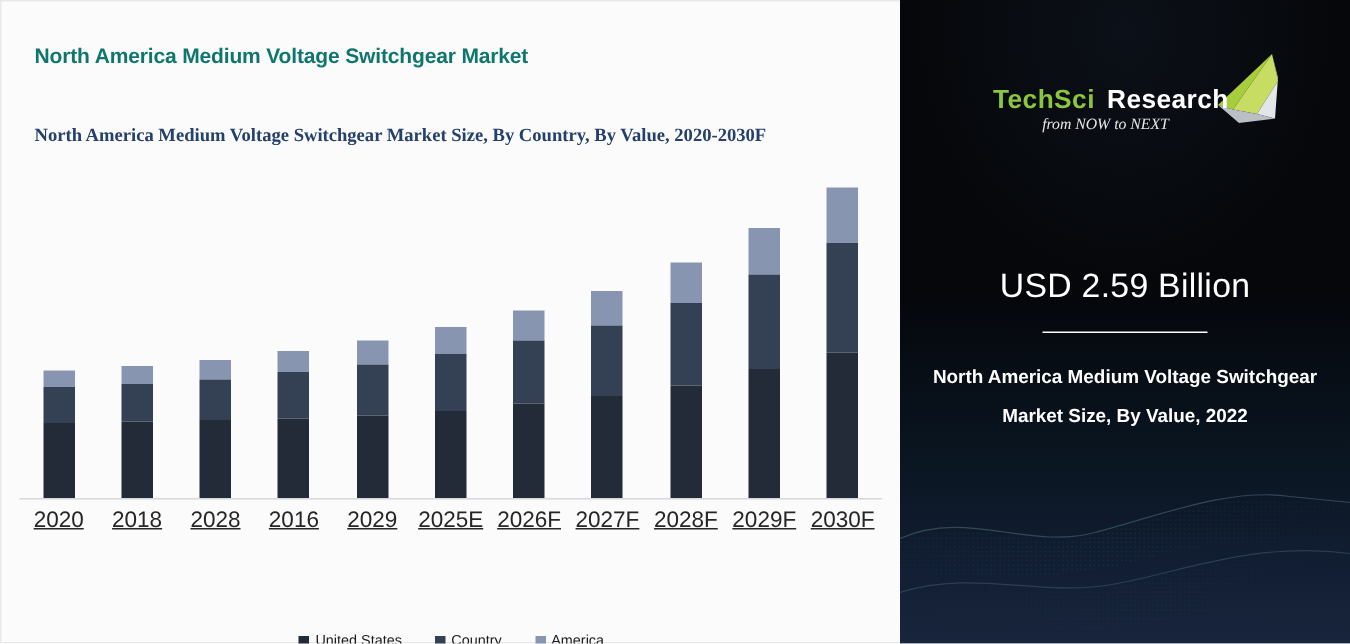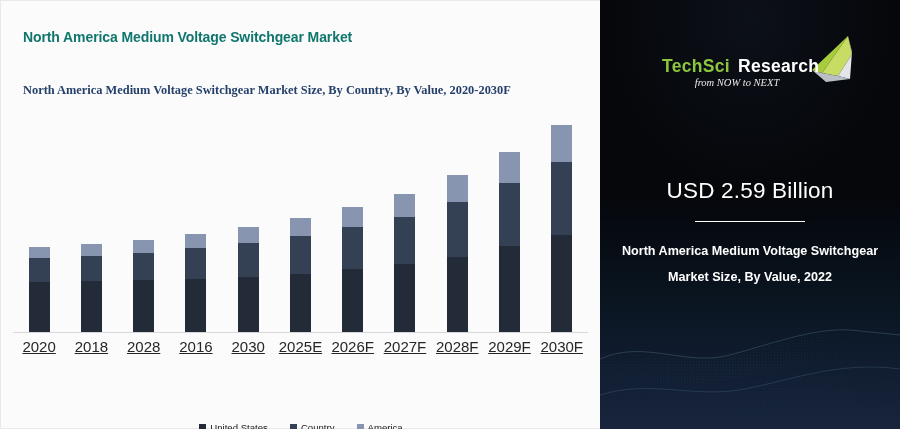--- a/index.html
+++ b/index.html
@@ -228,21 +228,21 @@
           <div class="seg" title="Canada 2030F: 2.27" style="height: 72.5712px; background: rgb(52, 65, 85);"></div>
           <div class="seg" title="United States 2030F: 3.05" style="height: 97.5076px; background: rgb(36, 43, 56);"></div>
         </div>
       </div>
     <div class="axis-line"></div>
     <div class="x-labels" id="xlabels">
         <div class="x-label">2020</div>
         <div class="x-label">2018</div>
         <div class="x-label">2028</div>
         <div class="x-label">2016</div>
-        <div class="x-label">2030</div>
+        <div class="x-label">2029</div>
         <div class="x-label">2025E</div>
         <div class="x-label">2026F</div>
         <div class="x-label">2027F</div>
         <div class="x-label">2028F</div>
         <div class="x-label">2029F</div>
         <div class="x-label">2030F</div>
       </div>
 
     <div class="legend" id="legend">
         <div class="legend-item">

